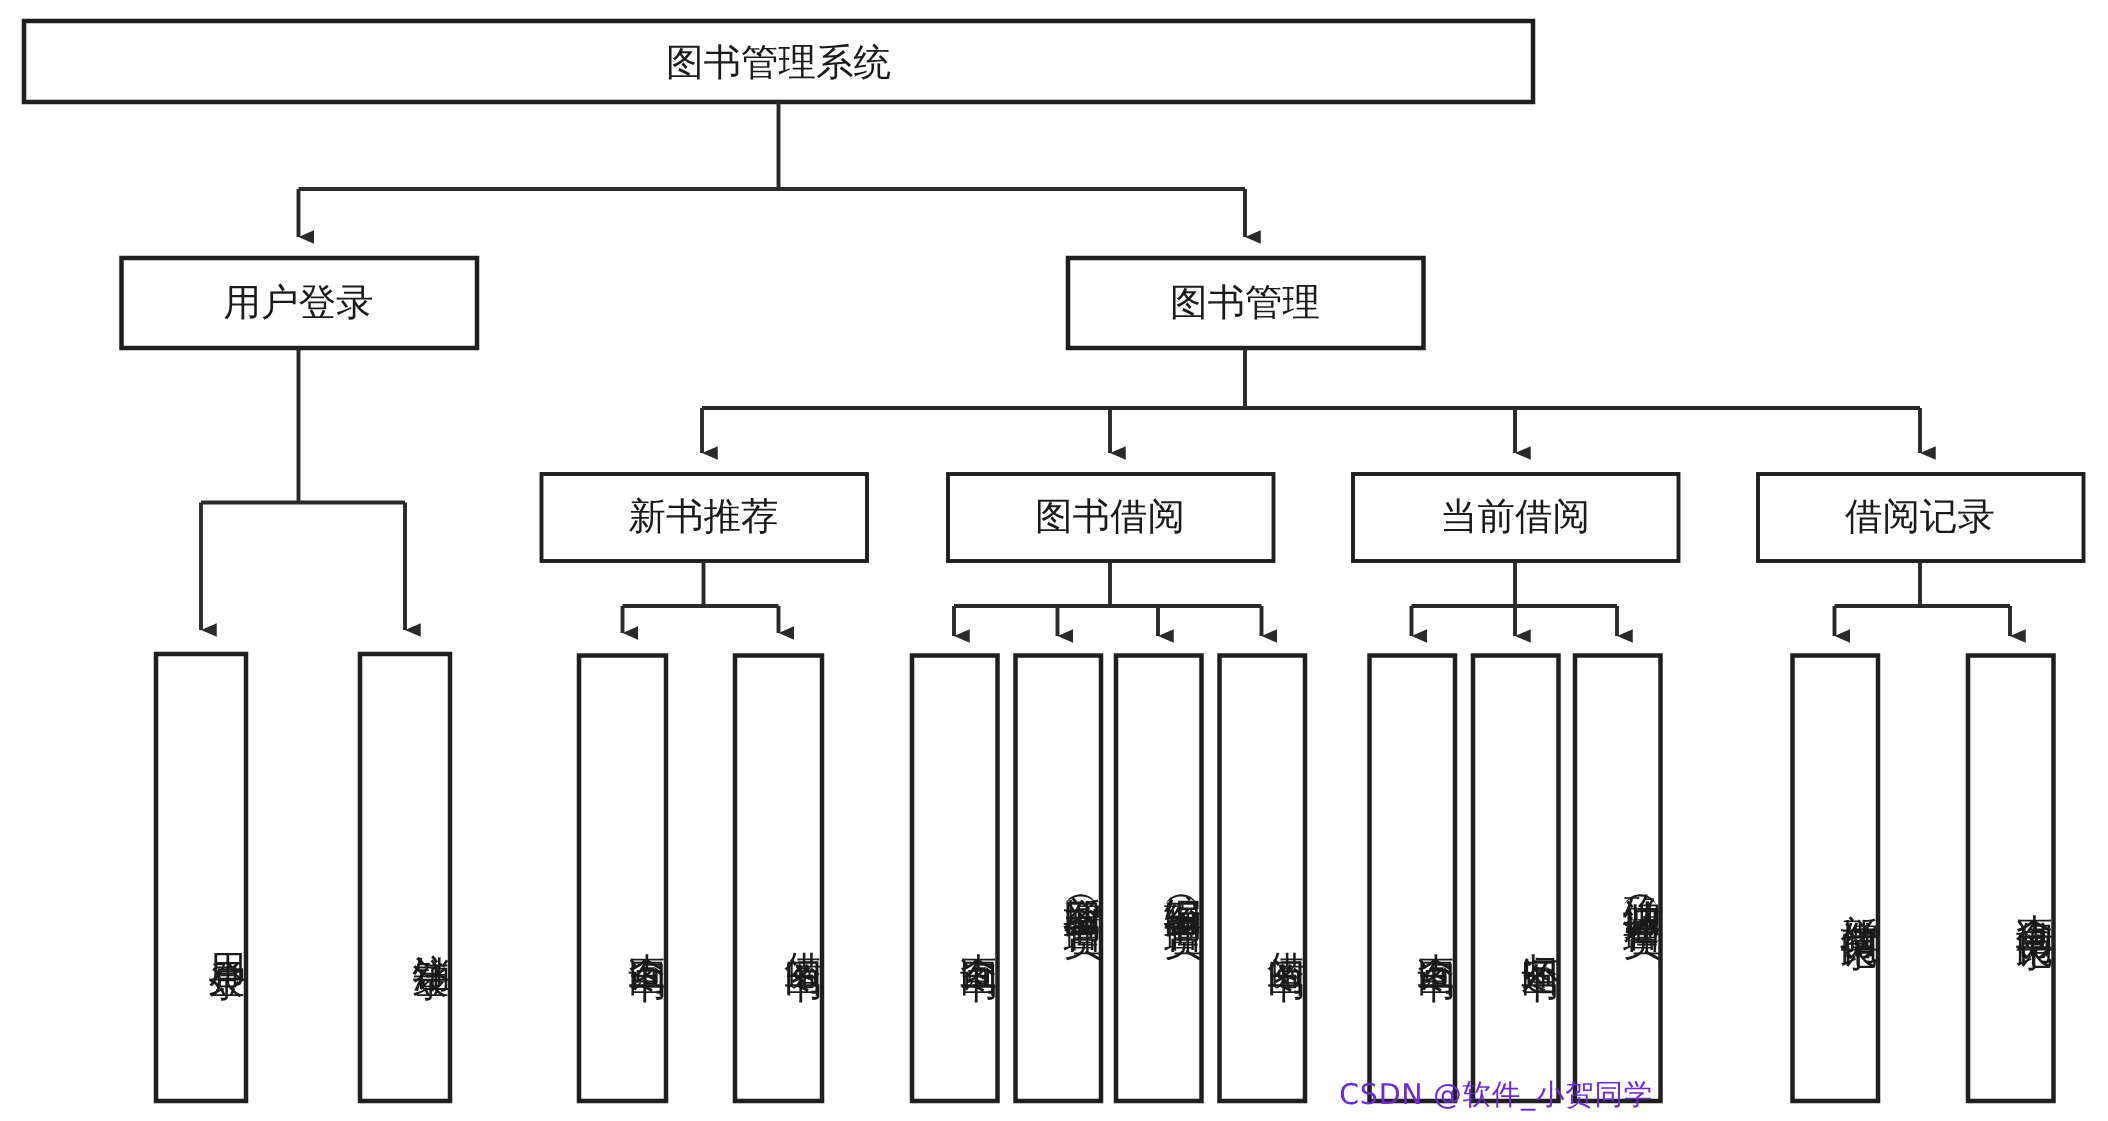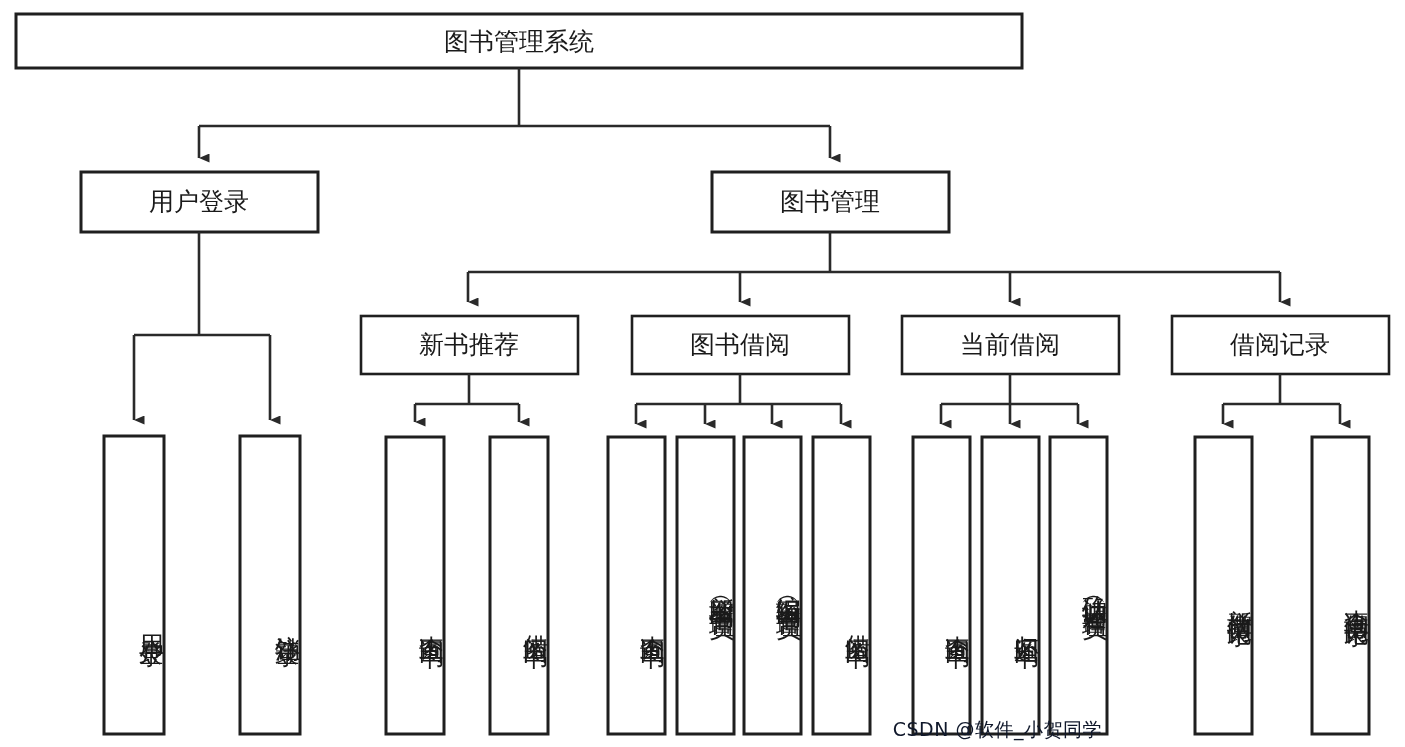--- a/index.html
+++ b/index.html
@@ -65,21 +65,21 @@
     justify-content: center;
     white-space: nowrap;
     pointer-events: none;
   }
   .watermark {
     position: absolute;
     right: 8px;
     bottom: 4px;
     font-family: "DejaVu Sans", "Liberation Sans", sans-serif;
     font-size: 19px;
-    color: #0f172a;
+    color: #6d28d9;
     white-space: nowrap;
     letter-spacing: 0.5px;
   }
 </style>
 </head>
 <body>
 
 <div id="diagram-root">
 
   <svg class="diagram-canvas" viewBox="0 0 1405 747" xmlns="http://www.w3.org/2000/svg">

